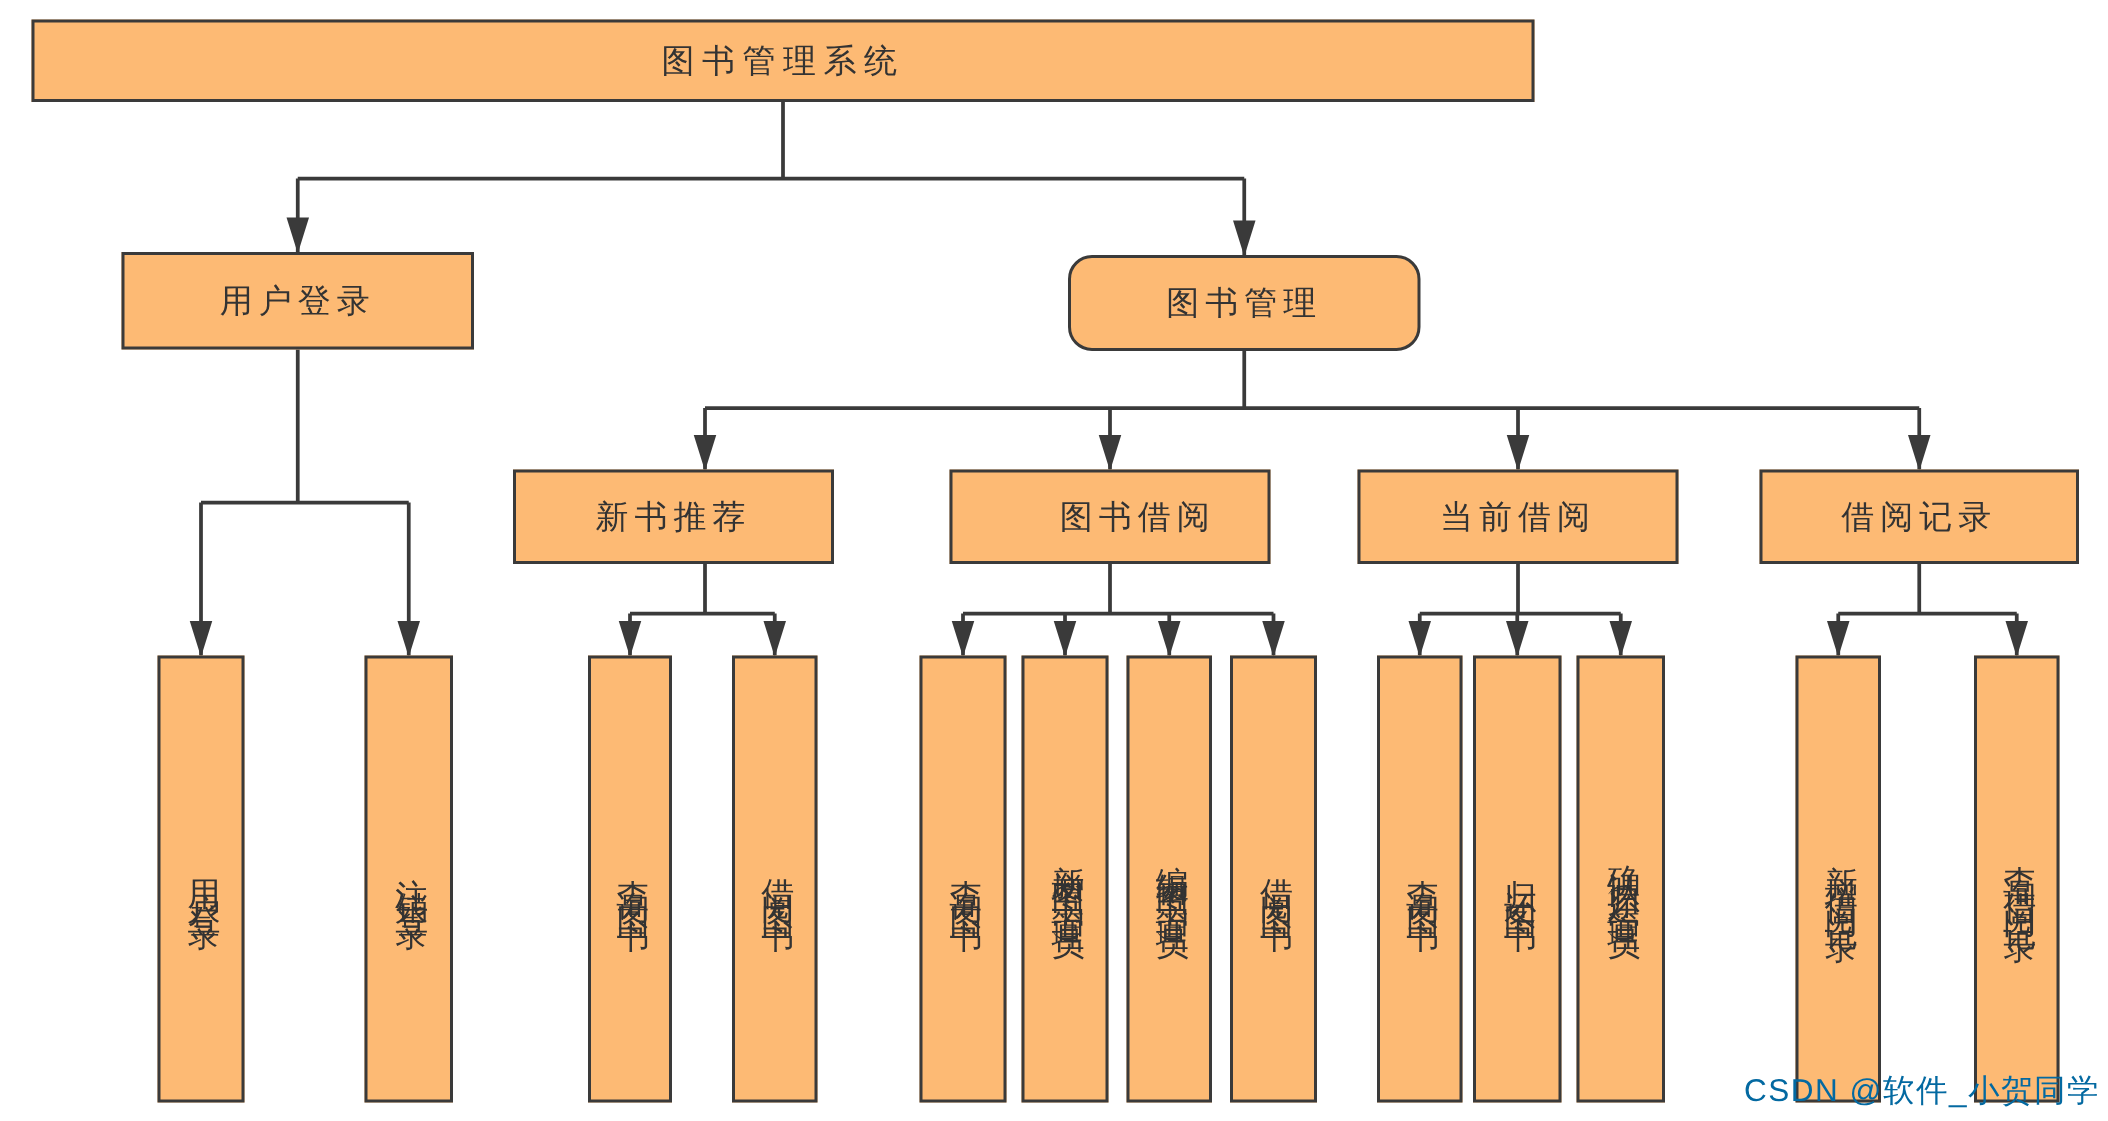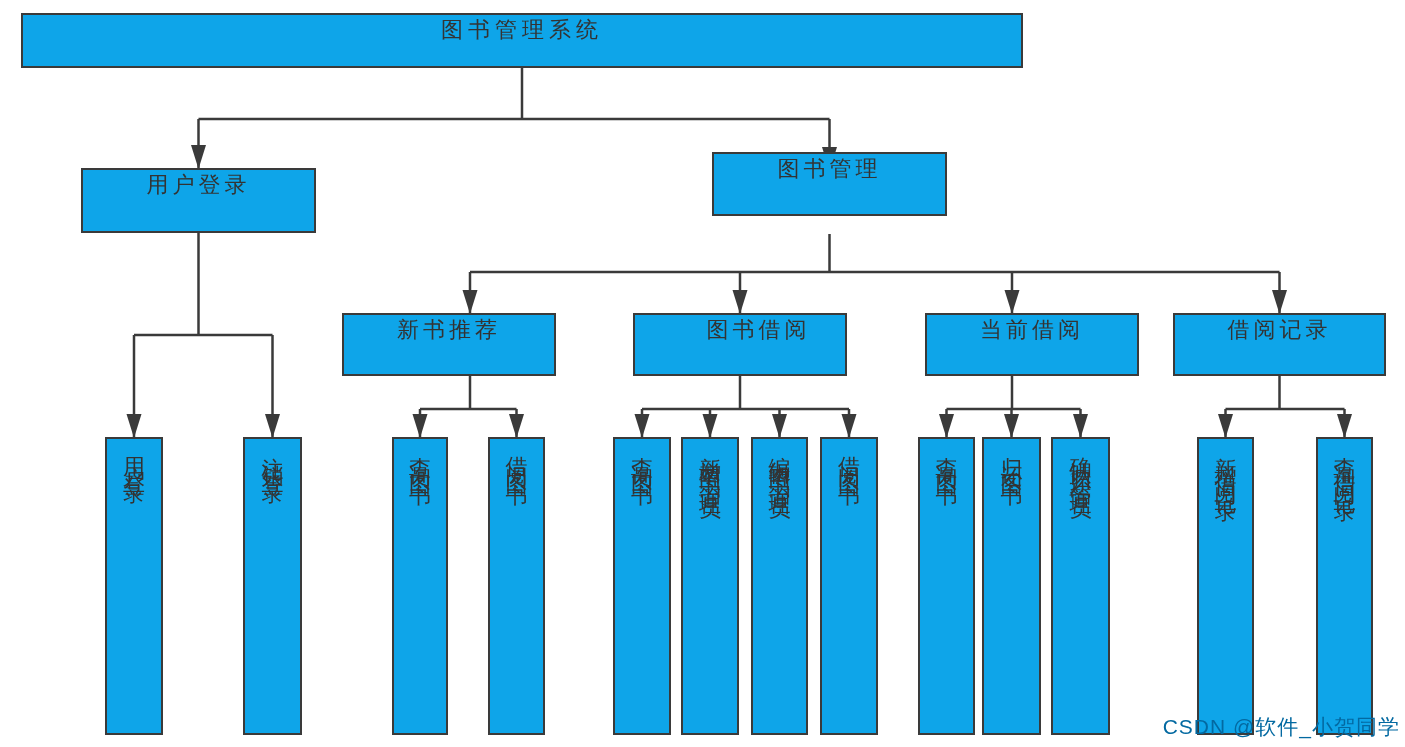--- a/index.html
+++ b/index.html
@@ -8,26 +8,27 @@
     position:relative;
     width:1405px;height:747px;
     background:#ffffff;
     overflow:hidden;
   }
   #wires{position:absolute;left:0;top:0;z-index:0;}
   .node{
     position:absolute;
     box-sizing:border-box;
     border:2px solid #3a3a3a;
-    background:#0ea5e9;
+    background:#fdba74;
     display:flex;
-    align-items:flex-start;
+    align-items:center;
     justify-content:center;
     color:#333333;
     z-index:1;
+    font-family:Liberation Mono, monospace;
   }
   .node.h .lbl{
     font-size:22px;
     letter-spacing:4px;
     white-space:nowrap;
   }
   .node.root .lbl{letter-spacing:5px;}
   .node.v .lbl{
     writing-mode:vertical-rl;
     text-orientation:mixed;
@@ -105,30 +106,30 @@
       <line x1="1344.5" y1="409" x2="1344.5" y2="437" stroke="#3a3a3a" stroke-width="2.5"></line>
       <polygon points="1337,414 1352,414 1344.5,438" fill="#3a3a3a"></polygon>
     </svg>
   <span id="watermark">CSDN @软件_小贺同学</span>
 <div class="node h root" style="left: 21px; top: 13px; width: 1002px; height: 55px;">
       <span class="lbl">图书管理系统</span>
     </div>
     <div class="node h" style="left: 81px; top: 168px; width: 235px; height: 65px;">
       <span class="lbl">用户登录</span>
     </div>
-    <div class="node h" style="left: 712px; top: 152px; width: 235px; height: 64px;">
+    <div class="node h" style="left: 712px; top: 170px; width: 235px; height: 64px; border-radius: 16px;">
       <span class="lbl">图书管理</span>
     </div>
     <div class="node h" style="left: 342px; top: 313px; width: 214px; height: 63px;">
       <span class="lbl">新书推荐</span>
     </div>
     <div class="node h" style="left: 633px; top: 313px; width: 214px; height: 63px; padding-left: 37px;">
       <span class="lbl">图书借阅</span>
     </div>
-    <div class="node h" style="left: 905px; top: 313px; width: 214px; height: 63px; margin-left: 20px;">
+    <div class="node h" style="left: 905px; top: 313px; width: 214px; height: 63px;">
       <span class="lbl">当前借阅</span>
     </div>
     <div class="node h" style="left: 1173px; top: 313px; width: 213px; height: 63px;">
       <span class="lbl">借阅记录</span>
     </div>
     <div class="node v" style="left: 105px; top: 437px; width: 58px; height: 298px;">
       <span class="lbl">用户登录</span>
     </div>
     <div class="node v" style="left: 243px; top: 437px; width: 59px; height: 298px;">
       <span class="lbl">注销登录</span>

